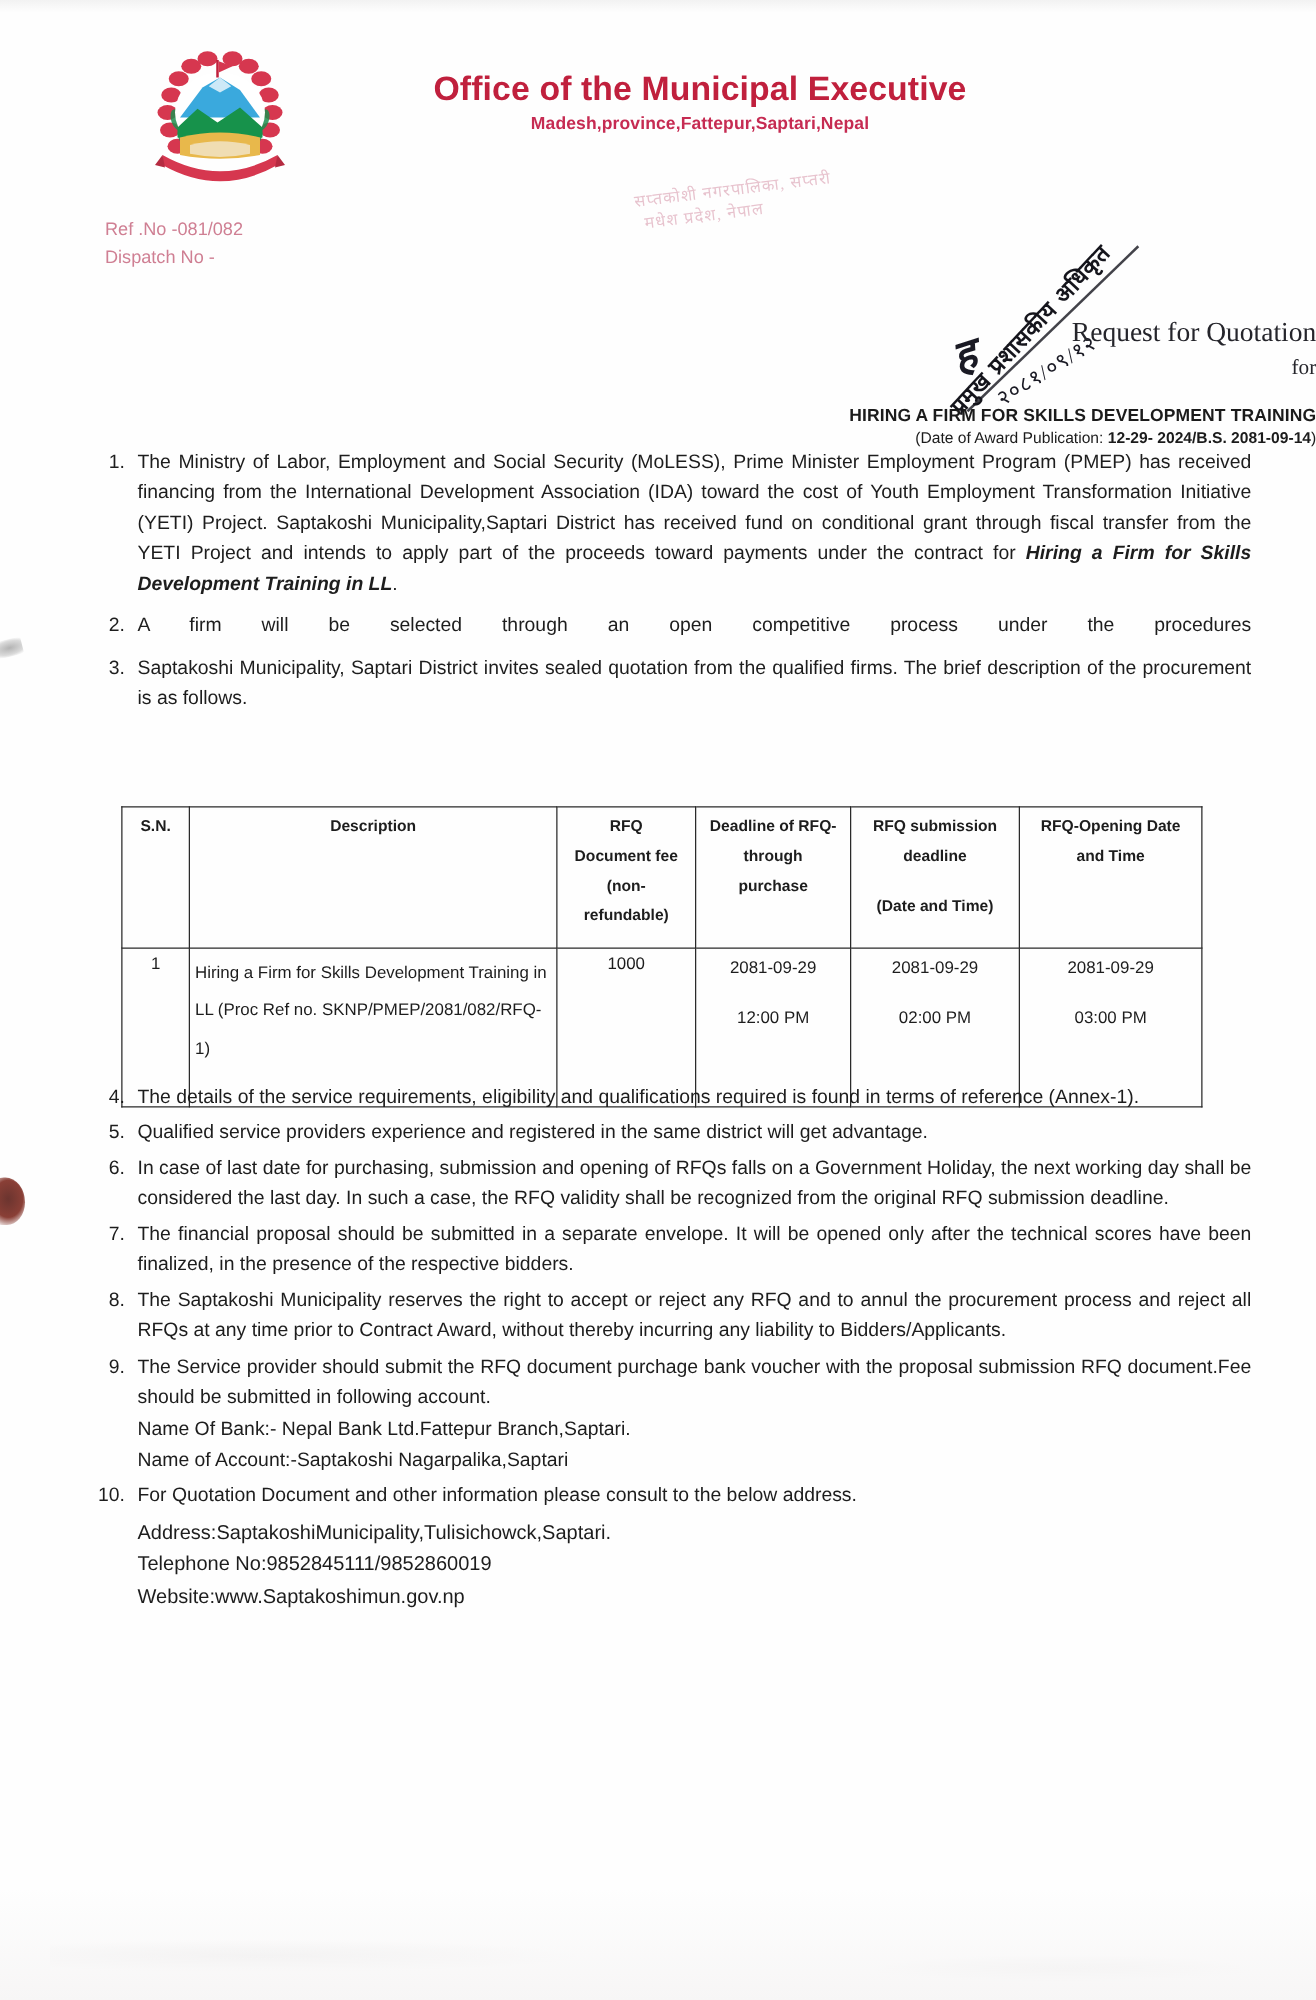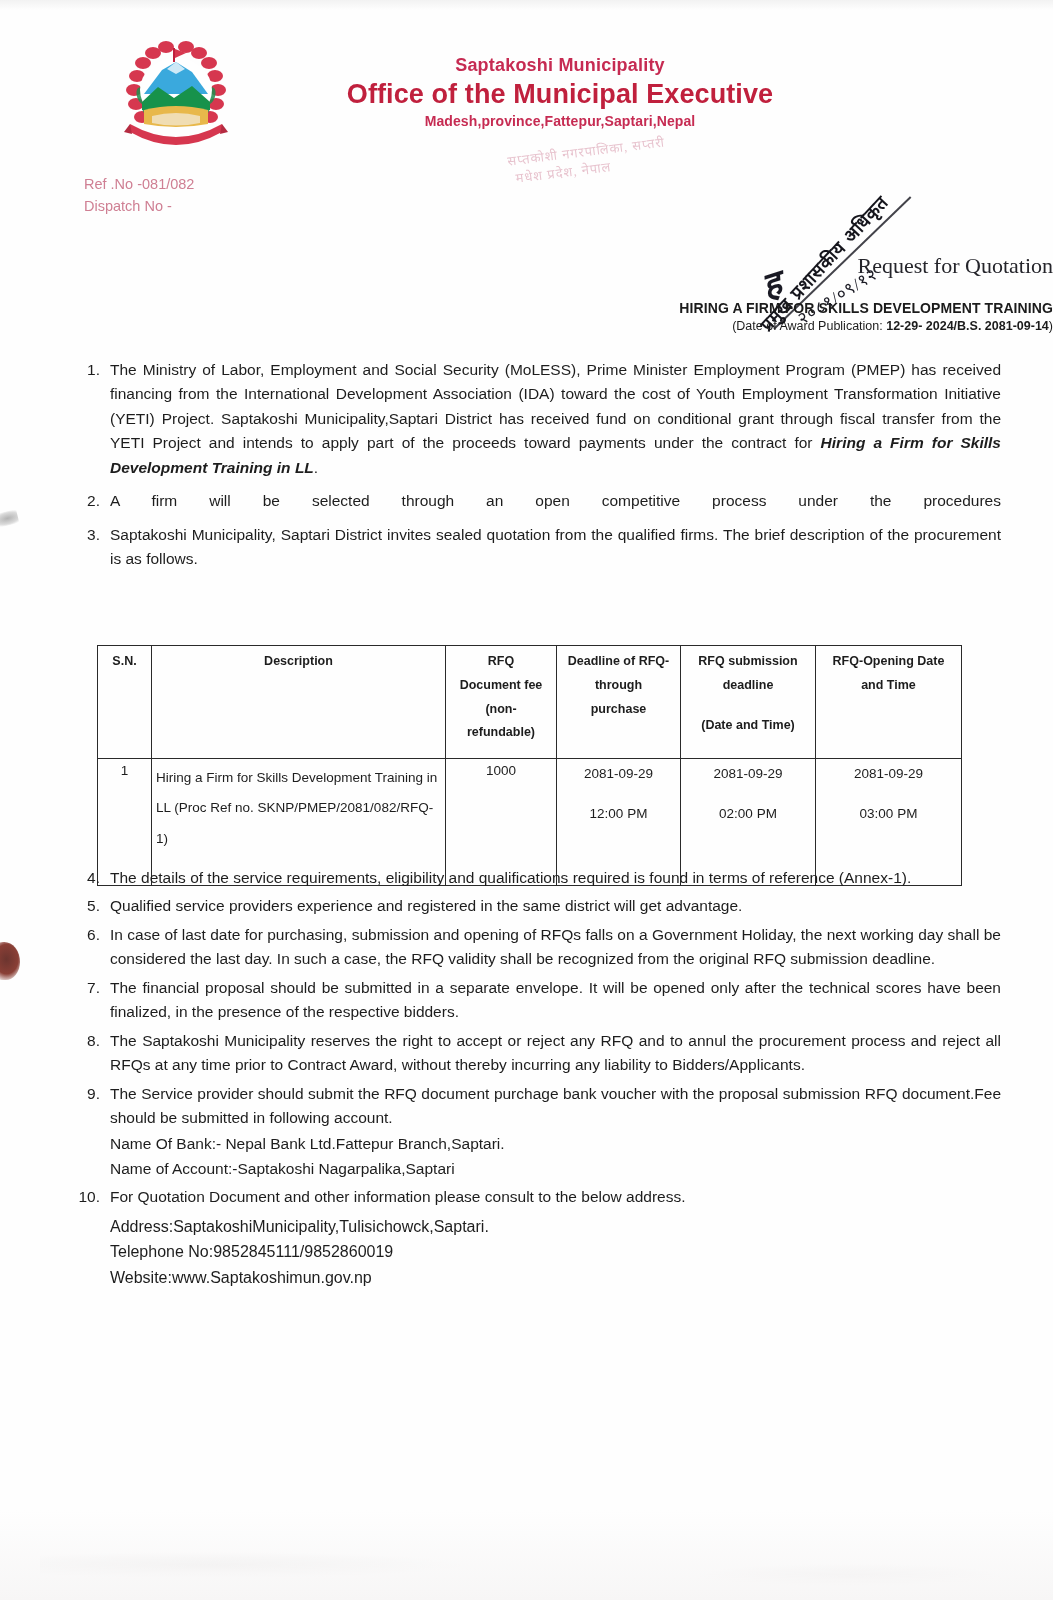--- a/index.html
+++ b/index.html
@@ -350,21 +350,20 @@
         <path d="M32 78 Q64 70 96 78 L96 92 Q64 98 32 92 Z" fill="#e8b84b"></path>
         <path d="M40 84 Q64 78 88 84 L88 91 Q64 96 40 91 Z" fill="#f0ddb3"></path>
 
         <path d="M18 92 Q64 118 110 92 L110 100 Q64 126 18 100 Z" fill="#d6374f"></path>
         <path d="M18 92 L12 100 L20 102 Z" fill="#b52b41"></path>
         <path d="M110 92 L116 100 L108 102 Z" fill="#b52b41"></path>
       </svg>
     </div>
 
     <div class="header-text">
-      <div class="org-line1">Saptakoshi Municipality</div>
       <div class="org-line2">Office of the Municipal Executive</div>
       <div class="org-line3">Madesh,province,Fattepur,Saptari,Nepal</div>
     </div>
   </div>
 
   <div class="faint-stamp">
     <div class="l1">सप्तकोशी नगरपालिका, सप्तरी</div>
     <div class="l2">मधेश प्रदेश, नेपाल</div>
   </div>
 
@@ -375,20 +374,21 @@
 
   <div class="signature-area">
     <div class="sig-ink">ह</div>
     <div class="sig-date">२०८१/०९/१२</div>
     <div class="sig-slash"></div>
     <div class="sig-stamp-text">प्रमुख प्रशासकीय अधिकृत</div>
   </div>
 
   <div class="titleblock">
     <div class="t-rfq">Request for Quotation</div>
+    <div class="t-for">for</div>
     <div class="t-sub">HIRING A FIRM FOR SKILLS DEVELOPMENT TRAINING</div>
     <div class="t-date"><span>(Date of Award Publication: </span><b>12-29- 2024/B.S. 2081-09-14</b><span>)</span></div>
   </div>
 
   <div class="body">
 
     <div class="item">
       <div class="num">1.</div>
       <div class="txt"><span>The Ministry of Labor, Employment and Social Security (MoLESS), Prime Minister Employment Program (PMEP) has received financing from the International Development Association (IDA) toward the cost of Youth Employment Transformation Initiative (YETI) Project. Saptakoshi Municipality,Saptari District has received fund on conditional grant through fiscal transfer from the YETI Project and intends to apply part of the proceeds toward payments under the contract for </span><b class="bi">Hiring a Firm for Skills Development Training in LL</b><span>.</span></div>
     </div>

